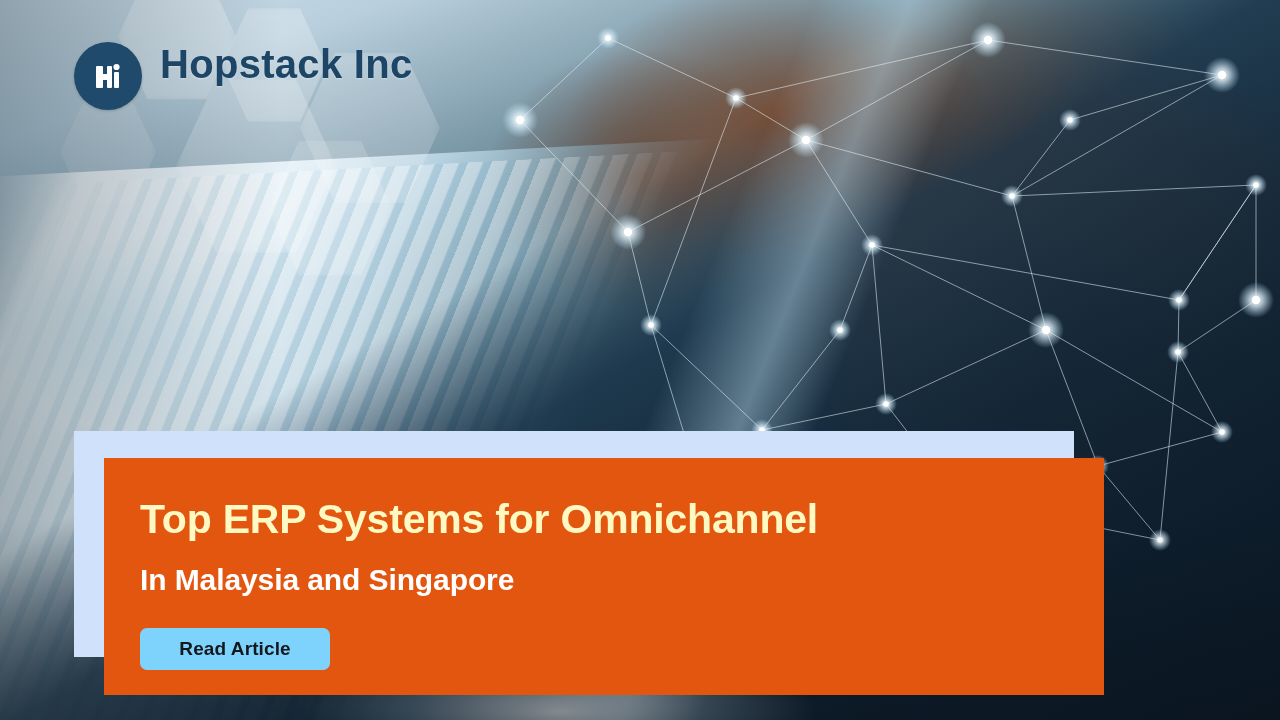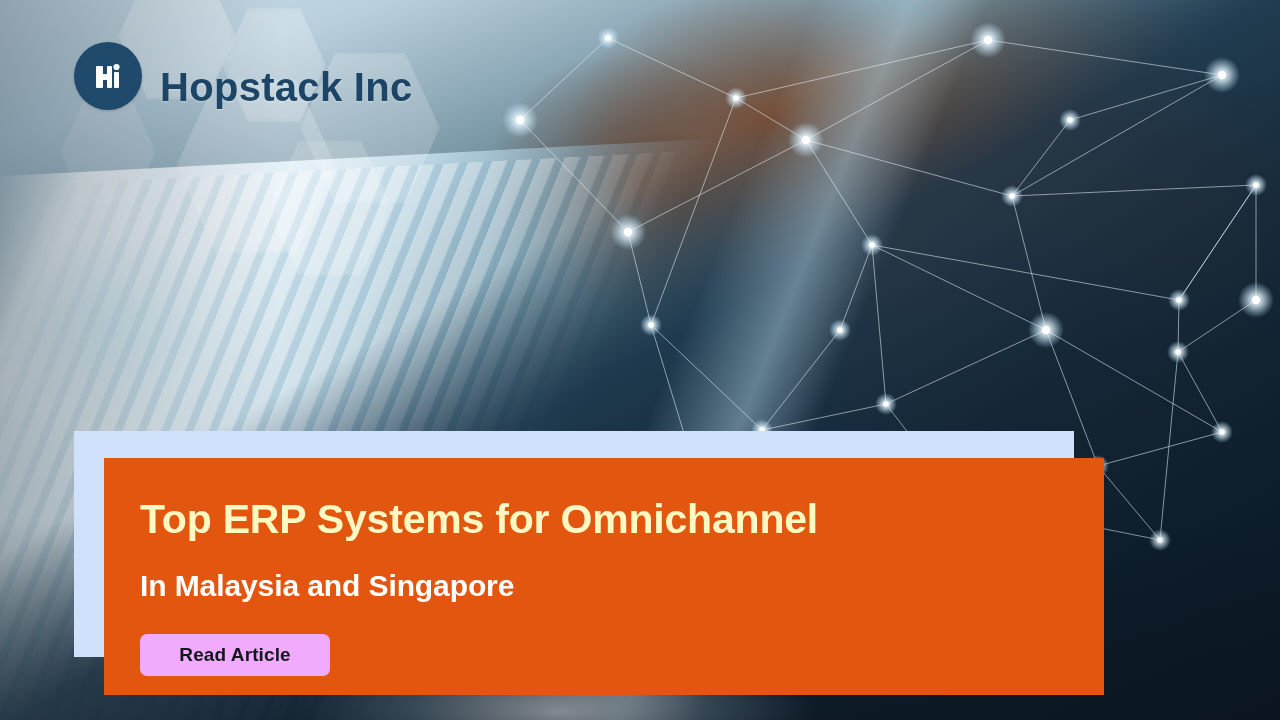--- a/index.html
+++ b/index.html
@@ -79,21 +79,21 @@
   }
 
   
   .net { position:absolute; inset:0; }
   .net line { stroke:rgba(232,245,250,.62); stroke-width:.9; }
   .net .node { fill:#ffffff; }
 
   
   .logo-wrap {
     position:absolute; left:74px; top:42px;
-    display:flex; align-items:flex-end; gap:18px;
+    display:flex; align-items:flex-start; gap:18px;
   }
   .logo-mark {
     width:68px; height:68px; border-radius:50%;
     background:#1f4a6b;
     display:flex; align-items:center; justify-content:center;
     box-shadow:0 1px 3px rgba(0,0,0,.18);
     position:relative;
   }
   .logo-brand {
     font-size:40px; font-weight:700; color:#1d4566;
@@ -111,29 +111,29 @@
     position:absolute; left:104px; top:458px;
     width:1000px; height:237px;
     background:#e2560f;
     padding:40px 0 0 36px;
   }
   .card-title {
     font-size:41px; font-weight:700; color:#fef9c3;
     letter-spacing:-.2px; line-height:1.06; white-space:nowrap;
   }
   .card-subtitle {
-    margin-top:28px;
+    margin-top:22px;
     font-size:30px; font-weight:700; color:#ffffff;
     letter-spacing:-.1px; line-height:1.1; white-space:nowrap;
   }
   .cta-btn {
     margin-top:32px;
     display:inline-flex; align-items:center; justify-content:center;
     min-width:190px; height:42px; padding:8px 22px;
-    background:#f0abfc; color:#14171c;
+    background:#7dd3fc; color:#14171c;
     font-size:19px; font-weight:700; letter-spacing:.1px;
     border:none; border-radius:7px; cursor:pointer;
     font-family:"Liberation Sans", sans-serif;
   }
 </style>
 </head>
 <body>
 
 <div id="stage">
 

